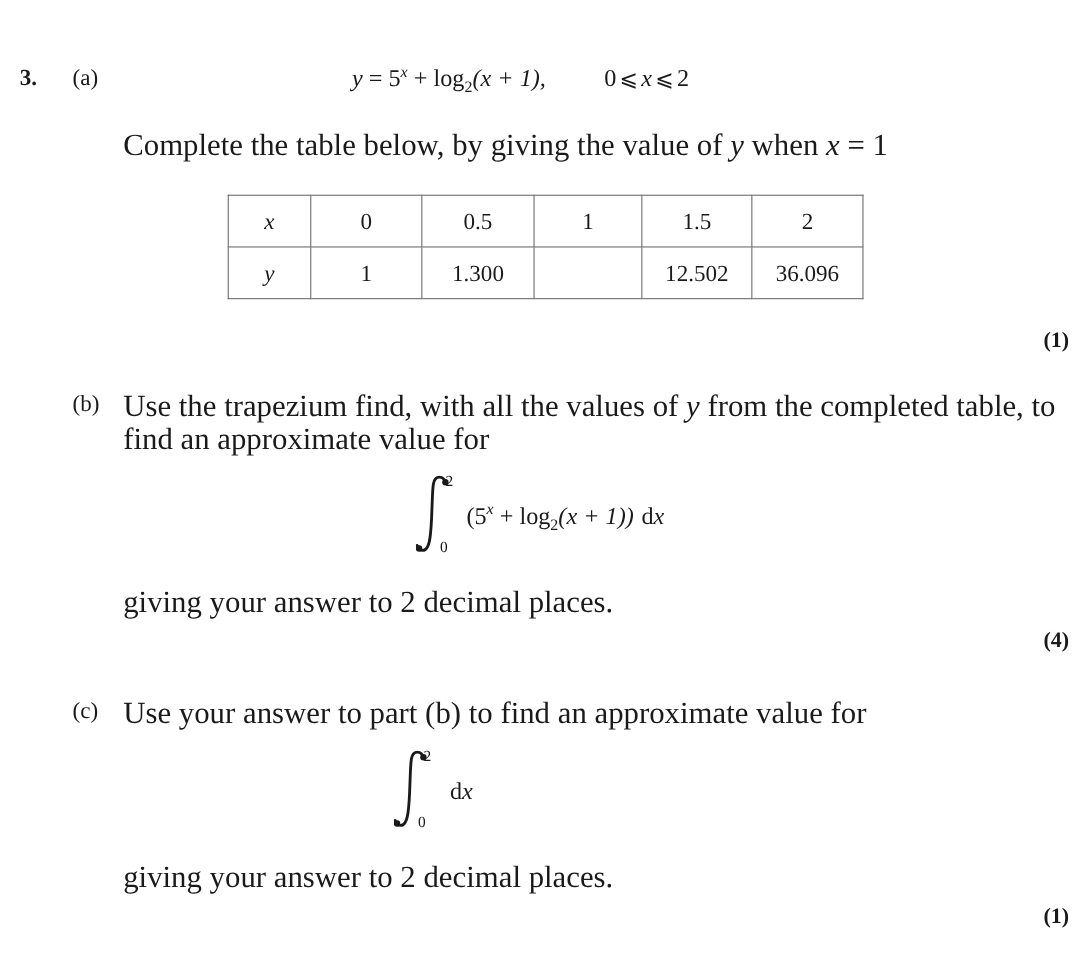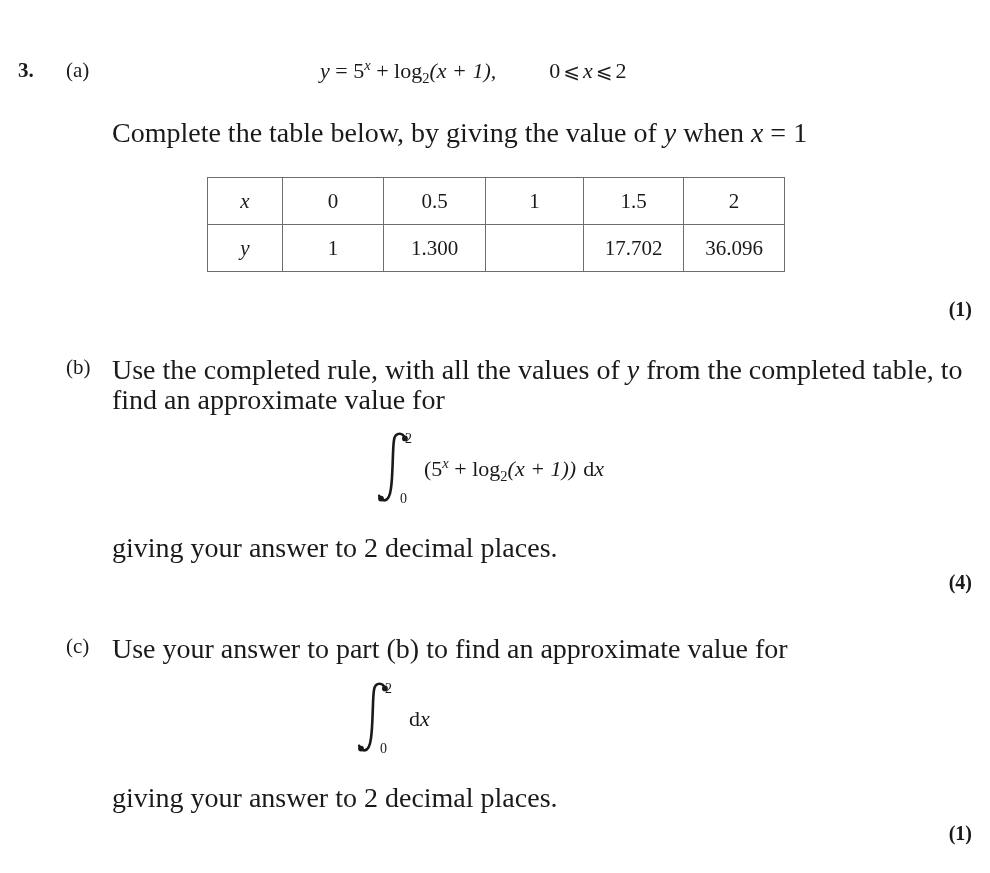--- a/index.html
+++ b/index.html
@@ -161,32 +161,32 @@
         <td class="c-05">0.5</td>
         <td class="c-1">1</td>
         <td class="c-15">1.5</td>
         <td class="c-2">2</td>
       </tr>
       <tr>
         <td class="c-label var">y</td>
         <td class="c-0">1</td>
         <td class="c-05">1.300</td>
         <td class="c-1"></td>
-        <td class="c-15">17.702</td>
+        <td class="c-15">12.502</td>
         <td class="c-2">36.096</td>
       </tr>
     </tbody>
   </table>
 
   <div class="marks marks-1a">(1)</div>
 
   <div class="part-label part-b"><span>(b)</span></div>
 
   <div class="body-text txt-b">
-    <span>Use the completed rule, with all the values of </span><span class="var">y</span><span> from the completed table, to find an approximate value for</span>
+    <span>Use the trapezium find, with all the values of </span><span class="var">y</span><span> from the completed table, to find an approximate value for</span>
   </div>
 
   <div class="integral-line int-b">
     <span class="intsign">
       <svg width="44" height="74" viewBox="0 0 44 74" aria-hidden="true">
         <path d="M27.2 7.0c-1.0-3.2-3.0-5.2-5.6-5.2-3.2 0-5.0 2.4-5.6 6.2-0.5 3.2-0.7 7.0-0.9 11.4-0.2 4.6-0.3 9.0-0.5 13.2-0.3 9.0-0.7 17.0-1.6 23.6-1.0 7.6-3.1 12.2-6.6 12.2-2.6 0-4.4-1.8-5.2-4.6" fill="none" stroke="#1a1a1a" stroke-width="2.6" stroke-linecap="round"></path>
         <circle cx="26.9" cy="6.4" r="2.9" fill="#1a1a1a"></circle>
         <circle cx="3.0" cy="66.6" r="2.9" fill="#1a1a1a"></circle>
       </svg>
       <span class="lim lim-top">2</span>

